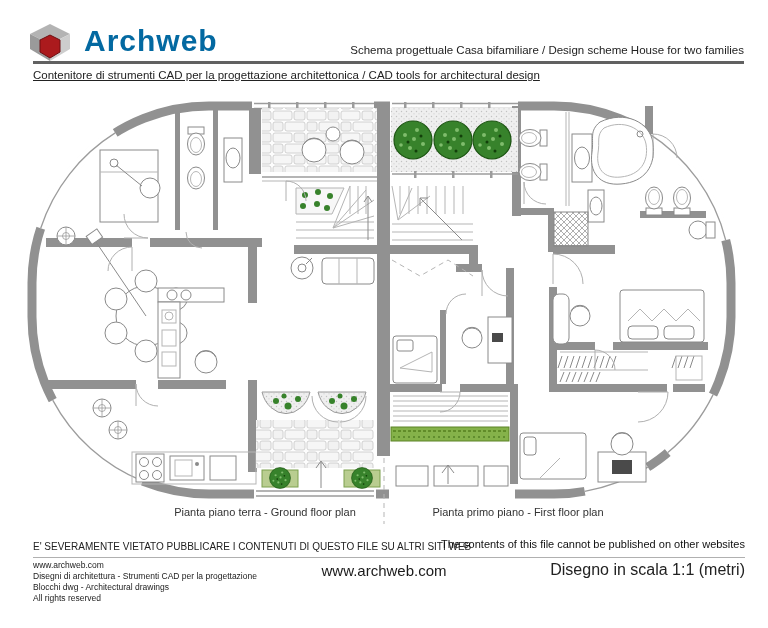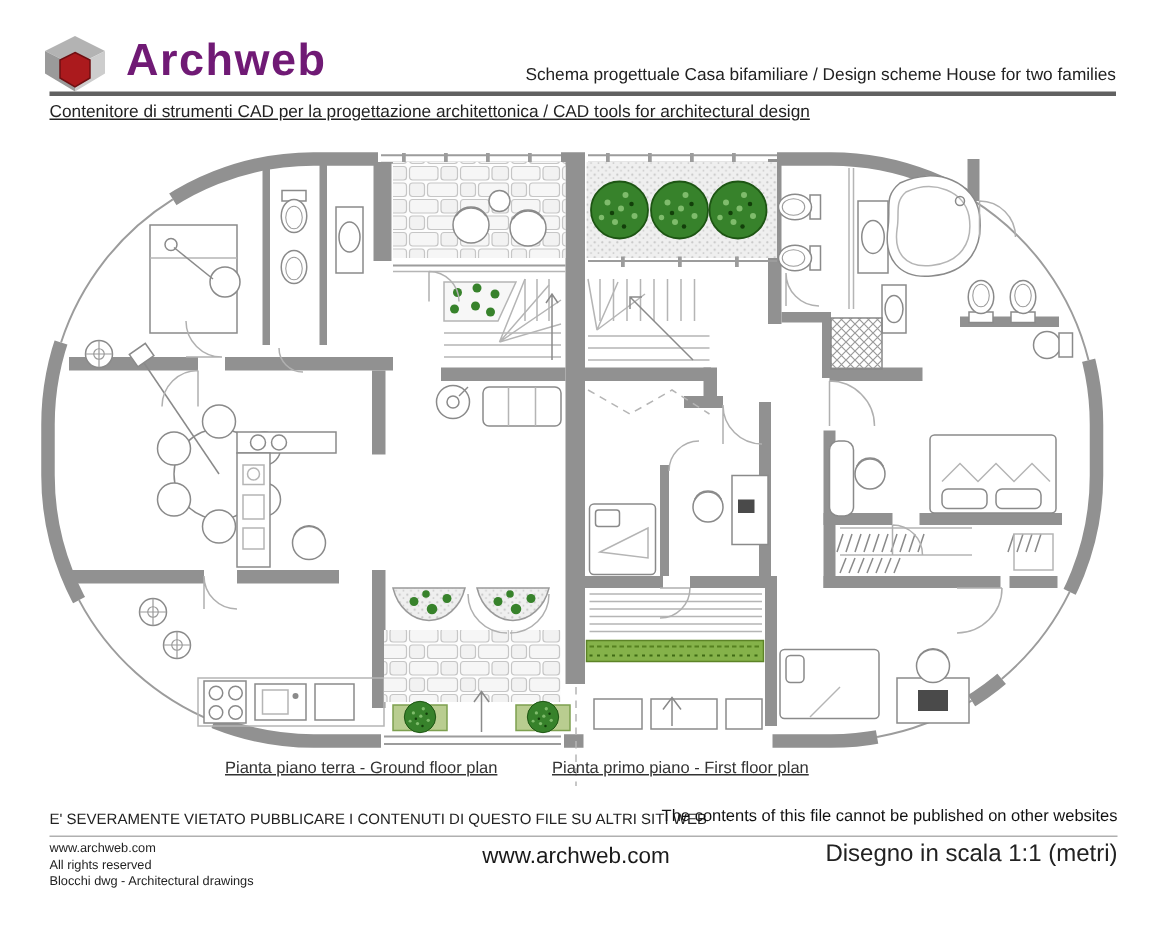--- a/index.html
+++ b/index.html
@@ -3,26 +3,26 @@
 <meta charset="utf-8">
 <style>
   :root{
     --wall:#919191; --tree:#37822b; --hedge:#85b24a; --planter:#b9cd90;
     --logo-red:#ab1a1d; --ink:#1a1a1a; --line:#8a8a8a;
   }
   html,body{margin:0;padding:0;}
   body{width:768px;height:628px;position:relative;background:#fff;
        font-family:"Liberation Sans", sans-serif;color:var(--ink);overflow:hidden;}
   .abs{position:absolute;}
-  .brand{left:84px;top:24px;font-size:30px;font-weight:bold;letter-spacing:1px;color:#701a75;}
+  .brand{left:84px;top:24px;font-size:30px;font-weight:bold;letter-spacing:1px;color:#0369a1;}
   .scheme{top:44px;right:24px;font-size:11.5px;color:#222;}
   .hrule{left:33px;right:24px;top:61px;height:3px;background:#616161;}
   .tagline{left:33px;top:69px;font-size:11.5px;color:#222;text-decoration:underline;}
-  .caption{top:506px;font-size:11px;color:#333;text-align:left;width:230px;text-decoration:underline;}
-  .cap-l{left:150px;} .cap-r{left:368px;}
+  .caption{top:506px;font-size:11px;color:#333;text-align:center;width:230px;}
+  .cap-l{left:150px;} .cap-r{left:403px;}
   .warn-it{left:33px;top:541px;font-size:10px;color:#222;text-align:center;}
   .warn-en{right:23px;top:538px;font-size:11px;color:#111;}
   .frule{left:33px;right:23px;top:557px;height:1px;background:#b0b0b0;}
   .fleft{left:33px;top:560px;font-size:8.5px;line-height:11px;color:#222;}
   .fcenter{left:0;width:100%;top:562px;font-size:15px;text-align:center;color:#1a1a1a;}
   .fright{right:23px;top:561px;font-size:16px;color:#222;}
   .w{fill:var(--wall);}
   .ln{stroke:var(--line);stroke-width:1;fill:none;}
   .lt{stroke:#b5b5b5;stroke-width:1;fill:none;}
   .fw{fill:#fff;stroke:var(--line);stroke-width:1;}
@@ -391,17 +391,18 @@
 </svg>
 
 <div class="abs caption cap-l">Pianta piano terra - Ground floor plan</div>
 <div class="abs caption cap-r">Pianta primo piano - First floor plan</div>
 
 <div class="abs warn-it">E' SEVERAMENTE VIETATO PUBBLICARE I CONTENUTI DI QUESTO FILE SU ALTRI SITI WEB</div>
 <div class="abs warn-en">The contents of this file cannot be published on other websites</div>
 <div class="abs frule"></div>
 <div class="abs fleft">
   <div>www.archweb.com</div>
+  <div>Disegni di architettura - Strumenti CAD  per la progettazione</div>
+  <div>Blocchi dwg - Architectural drawings</div>
   <div>All rights reserved</div>
-  <div>Blocchi dwg - Architectural drawings</div>
 </div>
 <div class="abs fcenter">www.archweb.com</div>
 <div class="abs fright">Disegno in scala 1:1 (metri)</div>
 
 </body></html>

